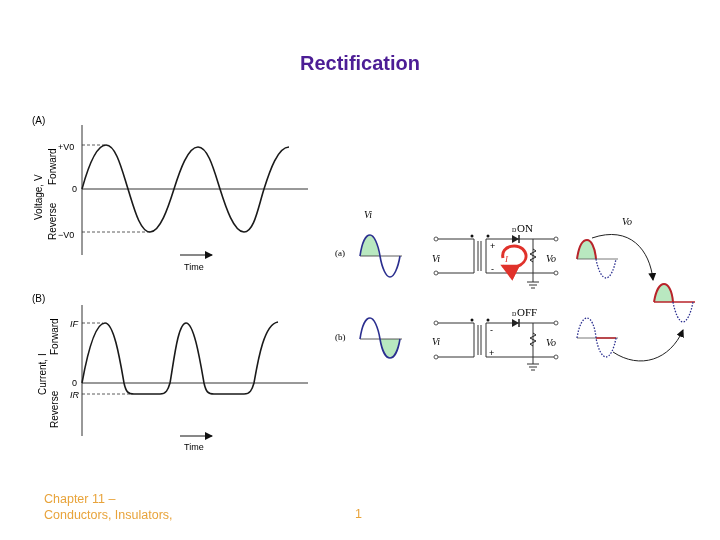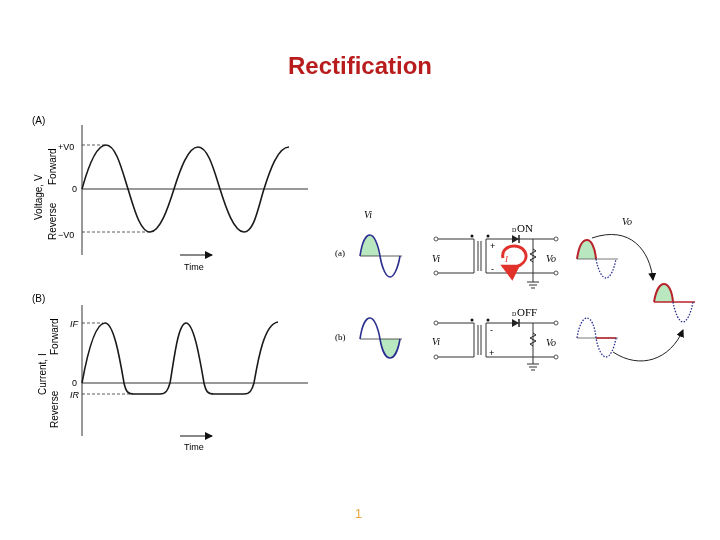--- a/index.html
+++ b/index.html
@@ -1,17 +1,17 @@
 <!DOCTYPE html>
 <html><head>
 <meta charset="utf-8">
 <style>
   html, body { margin:0; padding:0; background:#ffffff; }
   body { width:720px; height:540px; position:relative; overflow:hidden; font-family:"Liberation Sans", sans-serif; }
-  .title { position:absolute; left:0; top:52px; width:720px; text-align:center; font-family:"Liberation Sans", sans-serif; font-weight:bold; font-size:24px; color:#b91c1c; }
+  .title { position:absolute; left:0; top:52px; width:720px; text-align:center; font-family:"Liberation Sans", sans-serif; font-weight:bold; font-size:20px; color:#4c1d95; }
   .svgwrap { position:absolute; left:0; top:0; }
   .footer { position:absolute; left:44px; top:491px; font-size:12.5px; line-height:16px; color:#E8A33A; font-family:"Liberation Sans", sans-serif; }
   .footer div { white-space:nowrap; }
   .pagenum { position:absolute; left:355px; top:507px; font-size:12.5px; color:#E8A33A; }
   svg text { font-family:"Liberation Sans", sans-serif; }
   .serif { font-family:"Liberation Serif", serif; }
 </style>
 </head>
 <body>
 
@@ -153,14 +153,16 @@
     <line x1="577" y1="338" x2="618" y2="338" stroke="#555" stroke-width="0.8"></line>
     <line x1="596" y1="338" x2="616" y2="338" stroke="#b8232a" stroke-width="1.5"></line>
     <path d="M577,338 C579,325 583,318 587,318 C591,318 595,326 596,338 C598,349 602,357 606,357 C610,357 614,349 616,338" fill="none" stroke="#2b2f8f" stroke-dasharray="1.5,1.5" stroke-width="1.3"></path>
 
     <path d="M592,238 C630,225 650,250 653,280" fill="none" stroke="#222" stroke-width="1" marker-end="url(#arrowBlack)"></path>
     <path d="M613,352 C640,370 670,360 683,330" fill="none" stroke="#222" stroke-width="1" marker-end="url(#arrowBlack)"></path>
   </g>
 </svg>
 
 <div class="footer">
+  <div>Chapter 11 –</div>
+  <div>Conductors, Insulators,</div>
 </div>
 <div class="pagenum">1</div>
 
 </body></html>

